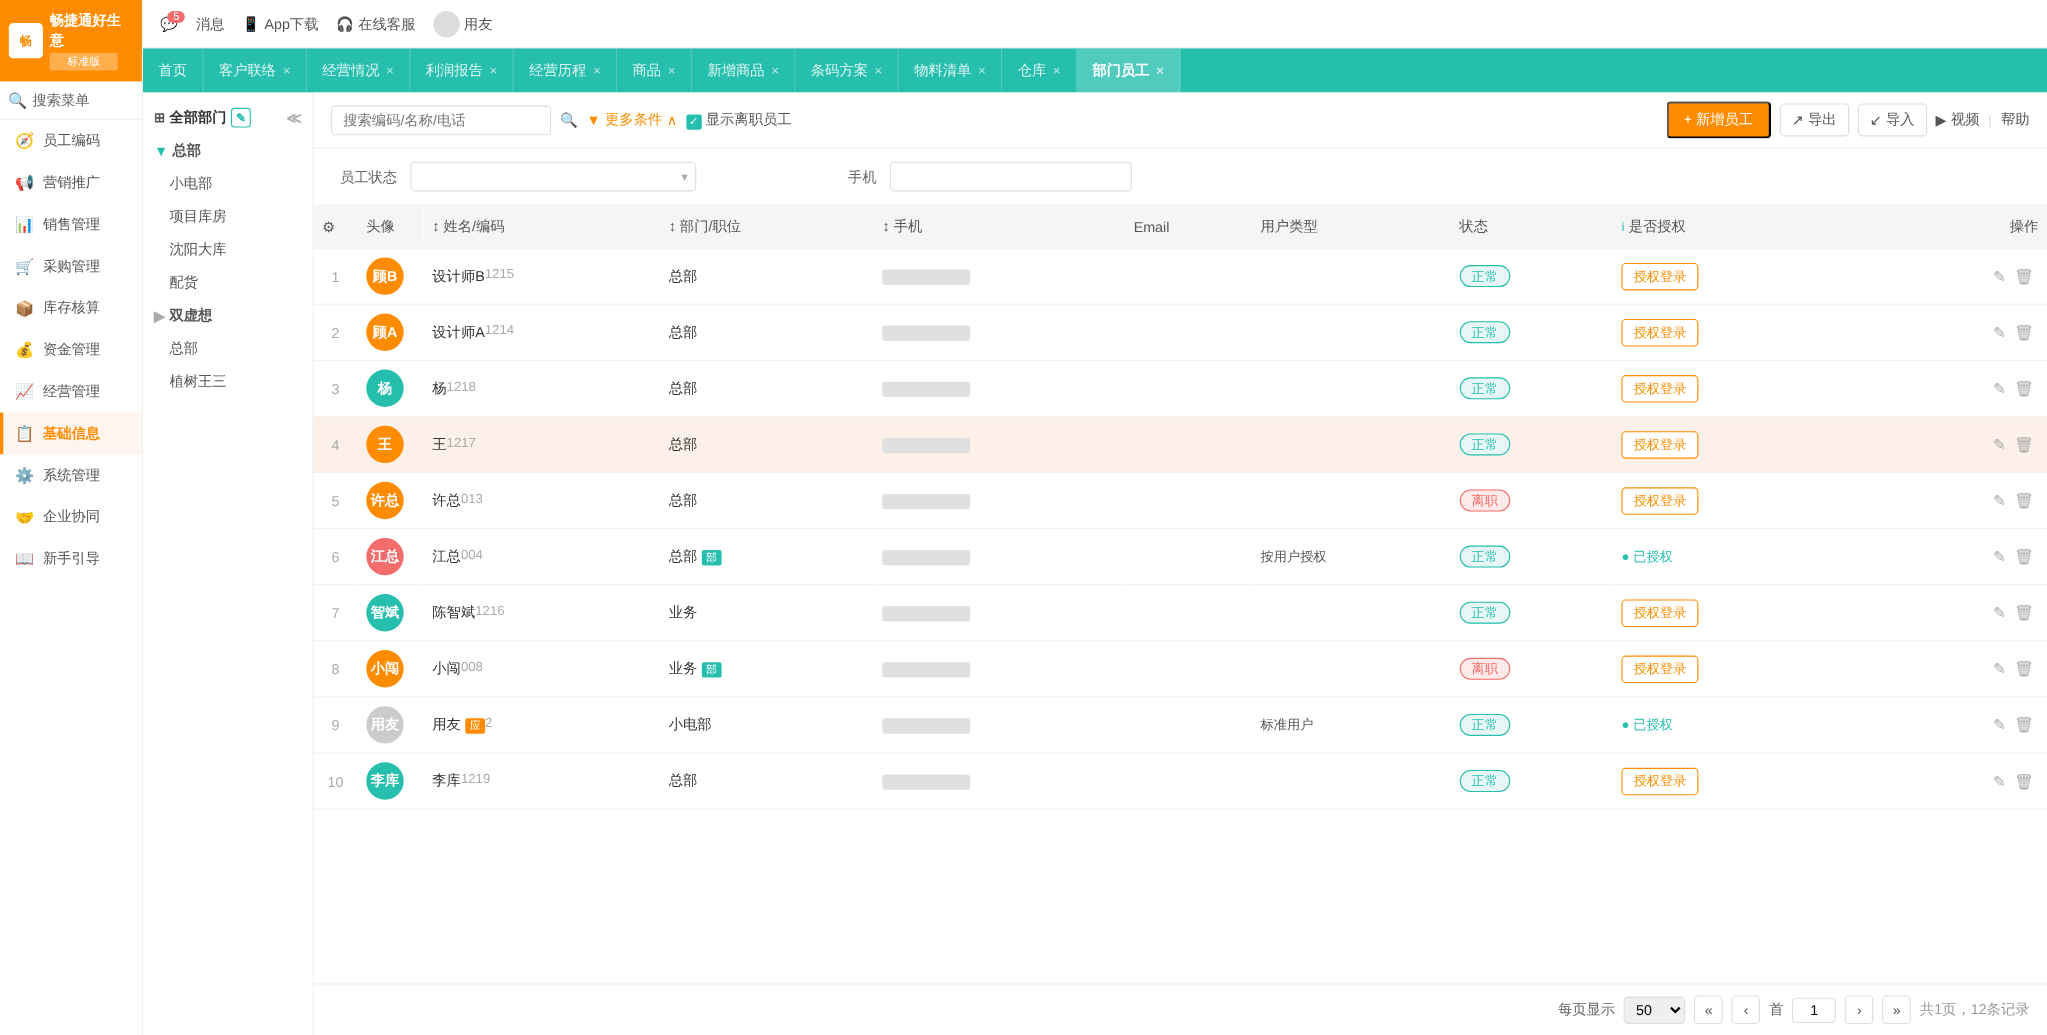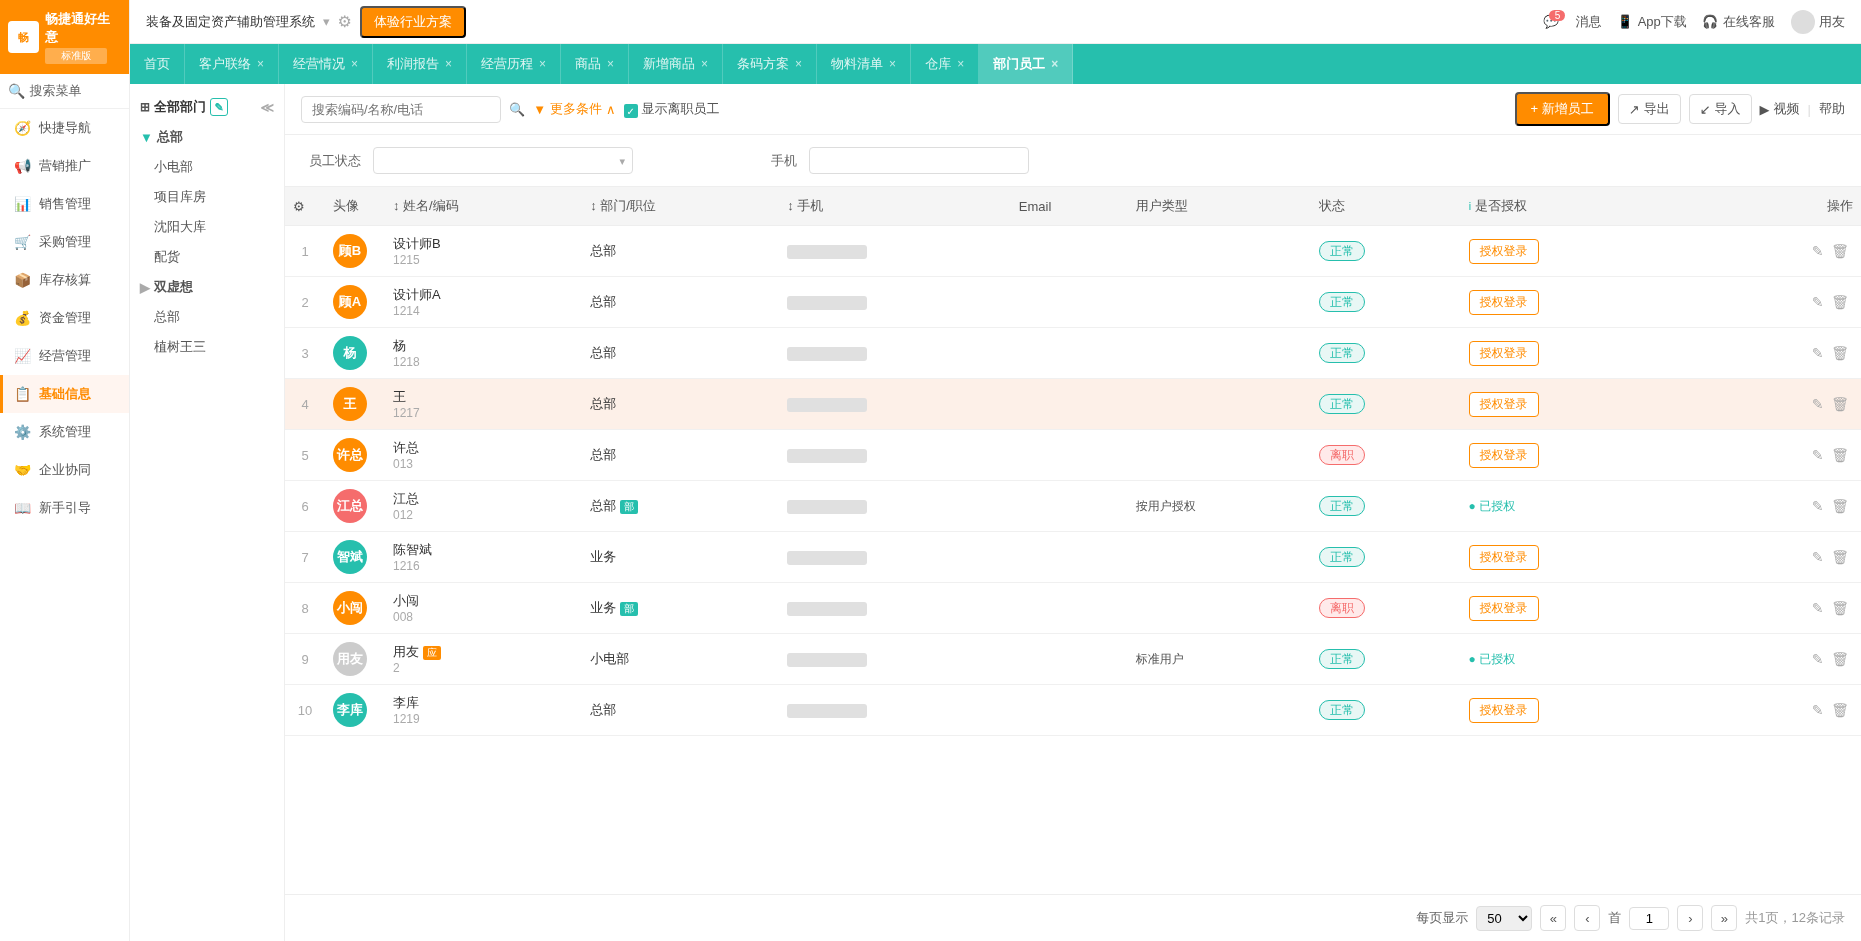--- a/index.html
+++ b/index.html
@@ -86,21 +86,21 @@
     tr.highlighted td { background: #fdf0e8; }
     .avatar { width: 34px; height: 34px; border-radius: 50%; display: inline-flex; align-items: center; justify-content: center; color: #fff; font-size: 13px; font-weight: bold; }
     .status-badge { padding: 2px 10px; border-radius: 12px; font-size: 12px; }
     .status-normal { background: #e8f7f5; color: #26bfad; border: 1px solid #26bfad; }
     .status-resigned { background: #ffeaea; color: #f56c6c; border: 1px solid #f56c6c; }
     .btn-auth { border: 1px solid #ff8c00; color: #ff8c00; padding: 3px 10px; border-radius: 4px; cursor: pointer; background: #fff; font-size: 12px; white-space: nowrap; }
     .authorized { color: #26bfad; font-size: 12px; }
     .authorized::before { content: '● '; }
     .op-icon { color: #aaa; cursor: pointer; font-size: 14px; margin-right: 4px; }
     .user-type { color: #555; font-size: 12px; }
-    .name-code { display: flex; flex-direction: column; }
+    .name-code { display: flex; }
     .name-code .name { font-size: 13px; color: #333; }
     .name-code .code { font-size: 12px; color: #aaa; }
     .dept-badge { display: inline-block; background: #26bfad; color: #fff; font-size: 10px; padding: 0 4px; border-radius: 2px; margin-left: 4px; }
     .apply-badge { display: inline-block; background: #ff8c00; color: #fff; font-size: 10px; padding: 0 4px; border-radius: 2px; margin-left: 4px; }
     .phone-blur { background: #e0e0e0; color: #e0e0e0; border-radius: 3px; font-size: 12px; display: inline-block; width: 80px; height: 14px; }
 
     
     .pagination { background: #fff; padding: 10px 16px; display: flex; align-items: center; justify-content: flex-end; border-top: 1px solid #eee; gap: 8px; font-size: 13px; color: #555; flex-shrink: 0; }
     .pagination-label { color: #666; }
     .page-size-select { border: 1px solid #ddd; border-radius: 4px; padding: 3px 6px; font-size: 13px; }
@@ -126,21 +126,21 @@
       <span class="sidebar-tag">标准版</span>
     </div>
   </div>
   <div class="sidebar-search">
     <span style="font-size:14px;">🔍</span>
     <span>搜索菜单</span>
   </div>
   <div class="sidebar-nav">
     <div class="sidebar-item">
       <span class="sidebar-item-icon">🧭</span>
-      <span>快捷导航</span>
+      <span>员工编码</span>
     </div>
     <div class="sidebar-item">
       <span class="sidebar-item-icon">📢</span>
       <span>营销推广</span>
     </div>
     <div class="sidebar-item">
       <span class="sidebar-item-icon">📊</span>
       <span>销售管理</span>
     </div>
     <div class="sidebar-item">
@@ -174,26 +174,20 @@
     <div class="sidebar-item">
       <span class="sidebar-item-icon">📖</span>
       <span>新手引导</span>
     </div>
   </div>
 </div>
 
 <div class="main">
 
   <div class="topbar">
-    <div class="topbar-left">
-      <span class="system-title">装备及固定资产辅助管理系统</span>
-      <span style="color:#aaa;cursor:pointer;">▾</span>
-      <span style="color:#aaa;cursor:pointer;font-size:16px;">⚙</span>
-      <button class="trial-btn">体验行业方案</button>
-    </div>
     <div class="topbar-right">
       <div class="topbar-badge">
         <span>💬</span>
         <span class="badge-dot">5</span>
       </div>
       <span style="color:#555;font-size:13px;">消息</span>
       <div class="topbar-btn">
         <span>📱</span>
         <span>App下载</span>
       </div>
@@ -466,21 +460,21 @@
       </td>
     </tr>
               <tr>
       <td style="color:#aaa;text-align:center;">6</td>
       <td>
         <div class="avatar" style="background:#f56c6c;">江总</div>
       </td>
       <td>
         <div class="name-code">
           <span class="name">江总</span>
-          <span class="code">012</span>
+          <span class="code">004</span>
         </div>
       </td>
       <td>总部<span class="dept-badge">部</span></td>
       <td><span class="phone-blur">&nbsp;</span></td>
       <td></td>
       <td><span class="user-type">按用户授权</span></td>
       <td><span class="status-badge status-normal">正常</span></td>
       <td><span class="authorized">已授权</span></td>
       <td style="text-align:right;">
         <span class="op-icon" title="编辑">✎</span>

